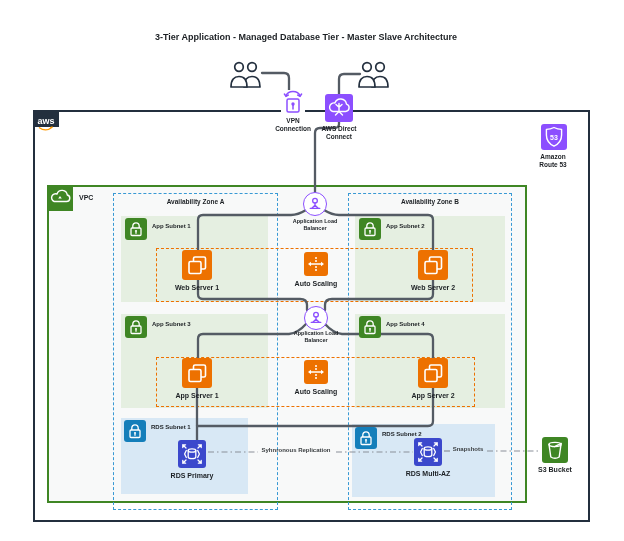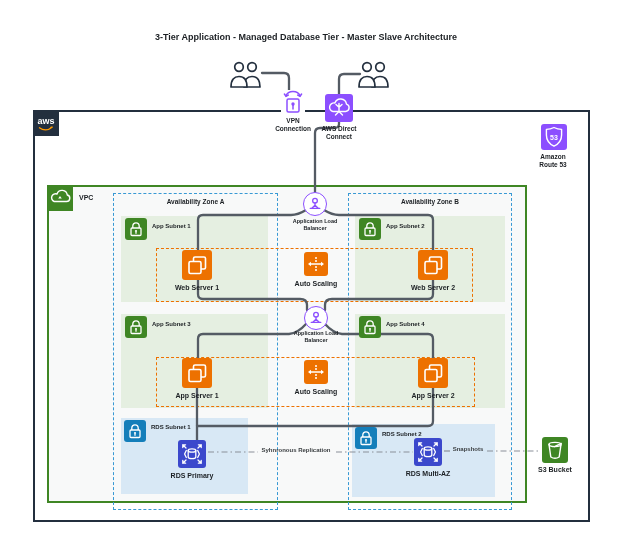--- a/index.html
+++ b/index.html
@@ -3,21 +3,21 @@
 <meta charset="utf-8">
 <style>
   html,body{margin:0;padding:0;background:#fff;}
   .canvas{position:relative;width:624px;height:541px;background:#fff;
           font-family:"Liberation Sans",sans-serif;overflow:hidden;}
   .abs{position:absolute;}
   .title{position:absolute;left:155px;top:31px;width:310px;text-align:left;
          font-size:9px;font-weight:bold;color:#1b1f23;line-height:1.35;}
   .aws-cloud{position:absolute;left:33px;top:110px;width:557px;height:412px;
              border:2px solid #232F3E;box-sizing:border-box;}
-  .aws-logo{position:absolute;left:33px;top:110px;width:26px;height:26px;background:#232F3E;}
+  .aws-logo{position:absolute;left:33px;top:110px;width:26px;height:17px;background:#232F3E;}
   .vpc-box{position:absolute;left:47px;top:185px;width:480px;height:318px;
            border:2px solid #3F8624;background:#F8F9F9;box-sizing:border-box;}
   .vpc-icon{position:absolute;left:47px;top:185px;width:26px;height:26px;background:#3F8624;}
   .az{position:absolute;border:1.5px dashed #3899D4;box-sizing:border-box;}
   .az-a{left:113px;top:193px;width:165px;height:317px;}
   .az-b{left:348px;top:193px;width:164px;height:317px;}
   .azlbl{position:absolute;font-size:6.5px;font-weight:bold;color:#1b1f23;text-align:center;}
   .subnet{position:absolute;}
   .sn-green{background:#E5EFE1;}
   .sn-blue{background:#D8E8F5;}

